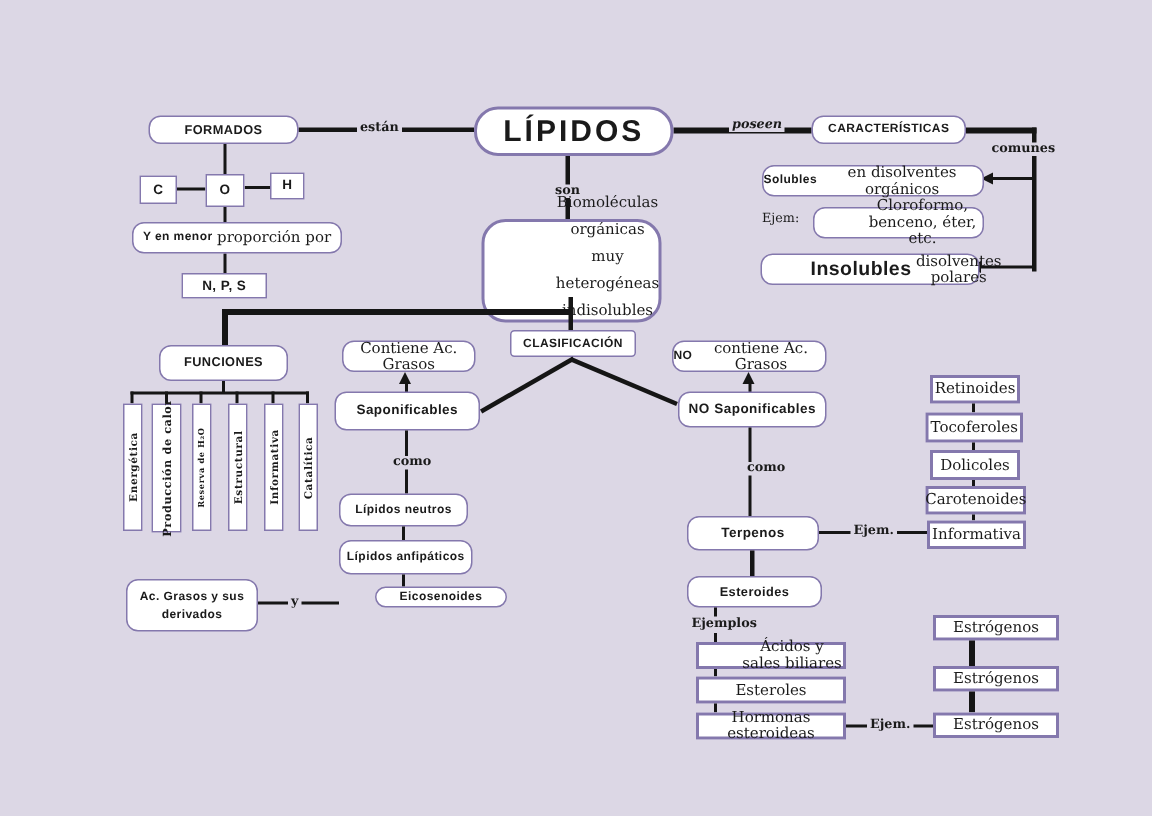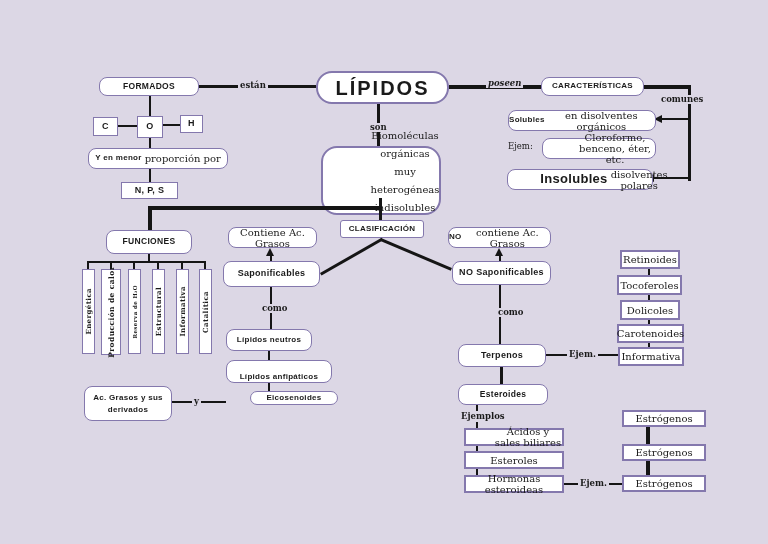--- a/index.html
+++ b/index.html
@@ -151,21 +151,21 @@
 <div class="box rbox" style="left:223px;top:261px;width:97px;height:26px;">
   <span class="hd" style="font-size:9px;">Saponificables</span>
 </div>
 <div class="vl vthin" style="left:270px;top:287px;height:42px;"></div>
 <span class="lbl" style="left:260px;top:304px;">como</span>
 
 <div class="box rbox" style="left:226px;top:329px;width:86px;height:22px;">
   <span class="hd" style="font-size:8px;">Lípidos neutros</span>
 </div>
 <div class="vl vthin" style="left:268px;top:351px;height:9px;"></div>
-<div class="box rbox" style="left:226px;top:360px;width:106px;height:23px;align-items:flex-end;">
+<div class="box rbox" style="left:226px;top:360px;width:89px;height:23px;">
   <span class="hd" style="font-size:8px;">Lípidos anfipáticos</span>
 </div>
 <div class="vl vthin" style="left:268px;top:383px;height:8px;"></div>
 <div class="box rbox" style="left:226px;top:391px;width:88px;height:14px;margin-left:24px;">
   <span class="hd" style="font-size:8px;">Eicosenoides</span>
 </div>
 
 <div class="box rbox" style="left:84px;top:386px;width:88px;height:35px;padding:2px;text-align:center;">
   <span class="hd" style="font-size:8px;line-height:1.4;">Ac. Grasos y sus derivados</span>
 </div>

